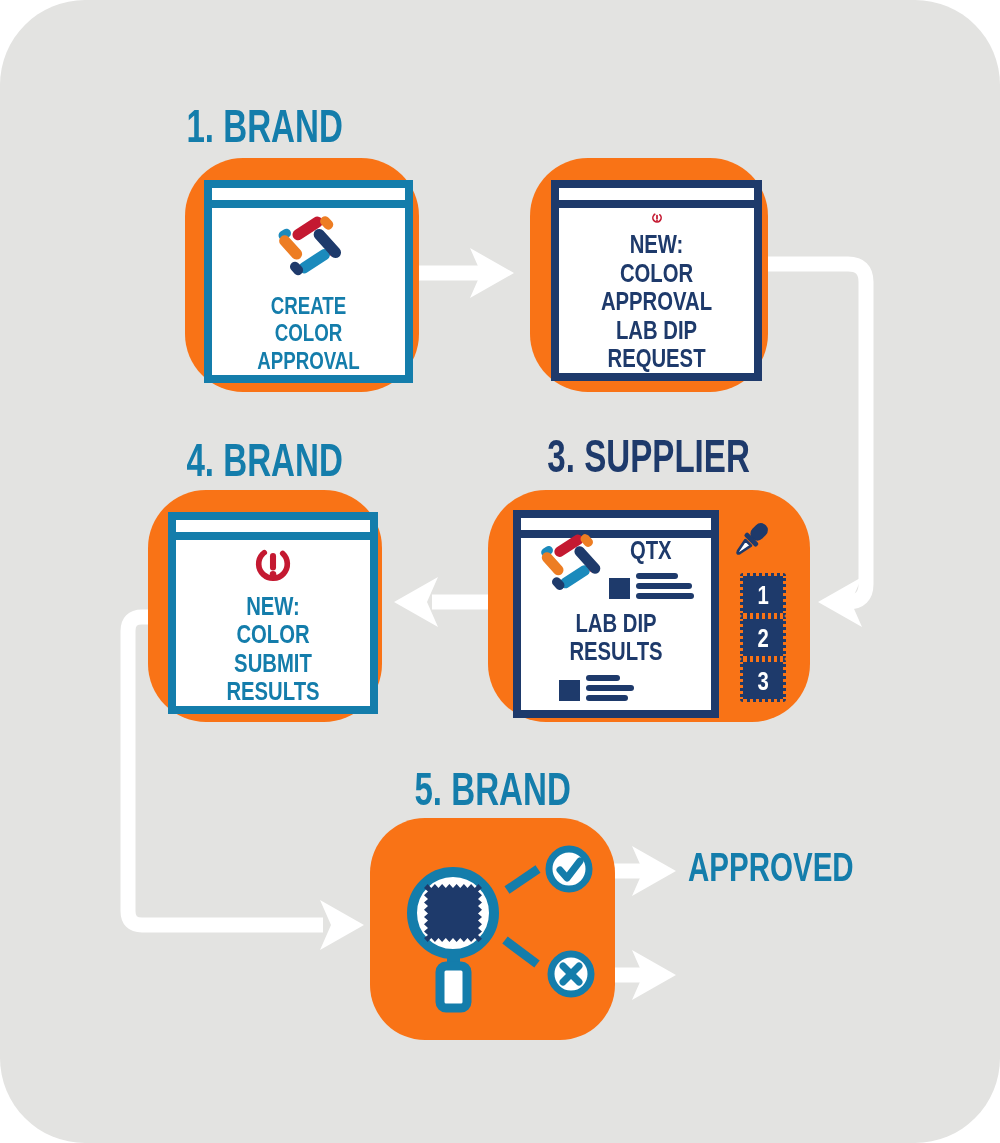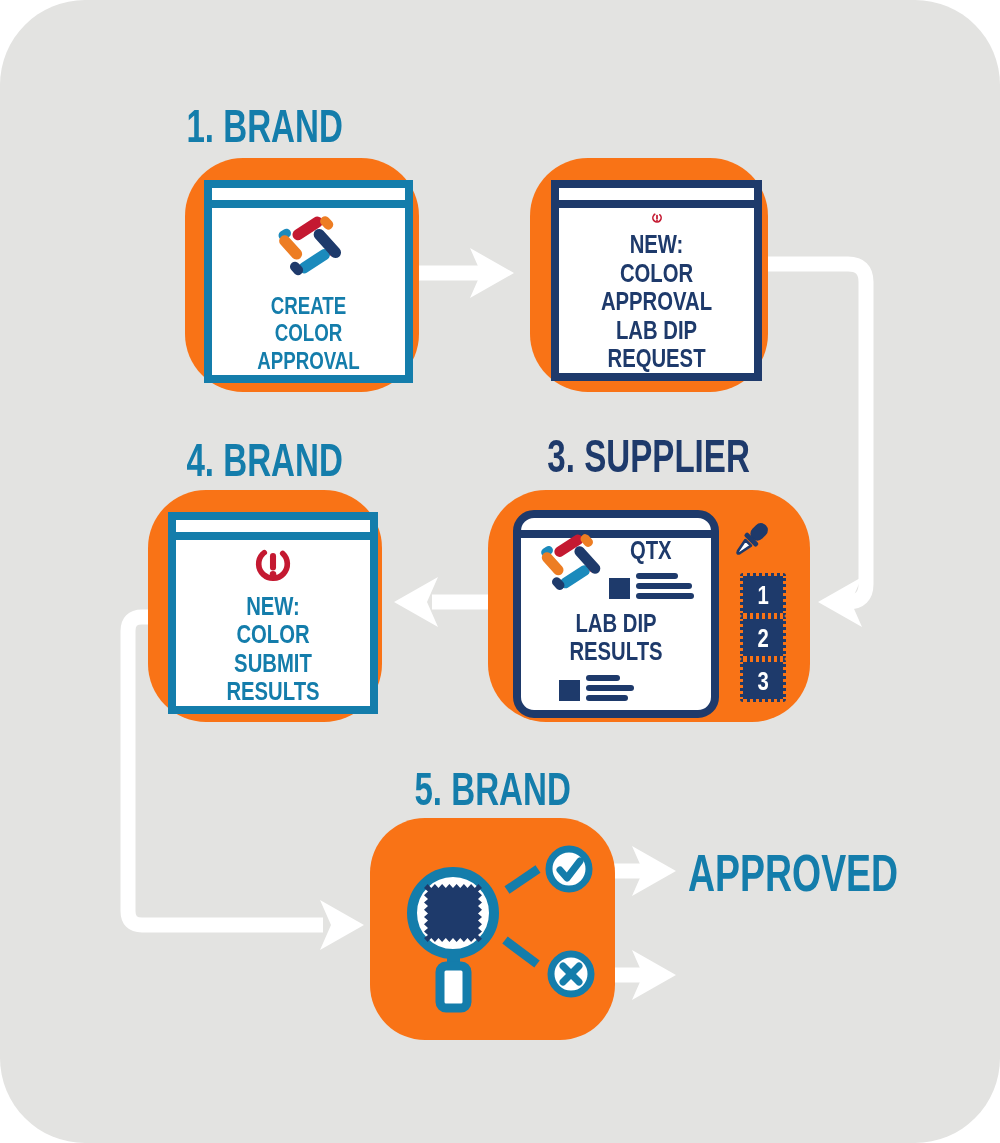--- a/index.html
+++ b/index.html
@@ -29,21 +29,21 @@
   .t-md{font-size:26px;line-height:1.1;}
 
   .docrow{display:flex;align-items:flex-end;}
   .docsq{width:21px;height:21px;background:#1e3a6b;}
   .docbars{display:flex;flex-direction:column;justify-content:flex-end;gap:4px;margin-left:6px;}
   .docbars div{height:6px;background:#1e3a6b;border-radius:3px;}
 
   .stamp{position:absolute;width:40px;height:37px;border:3px dotted #1e3a6b;background:#1e3a6b;background-clip:padding-box;border-radius:3px;display:flex;align-items:center;justify-content:center;}
   .stamp span{color:#ffffff;font-weight:700;font-size:26px;line-height:1;display:inline-block;transform:scaleX(0.78);}
 
-  .outcome{position:absolute;font-weight:700;font-size:52px;line-height:1;color:#147dab;}
+  .outcome{position:absolute;font-weight:700;font-size:41px;line-height:1;color:#147dab;}
 </style>
 </head>
 <body>
 
 <div id="canvas">
 
   <svg class="connectors" width="1000" height="1143" viewBox="0 0 1000 1143">
     <g>
       <path class="connector" d="M388 273 H482"></path>
       <polygon class="arrowhead" points="470,248 514,273 470,298 481,273"></polygon>
@@ -107,21 +107,21 @@
         <div class="card-text t-md navy" style="margin-top:6px;">
           <div>NEW:</div>
           <div>COLOR APPROVAL</div>
           <div>LAB DIP REQUEST</div>
         </div>
       </div>
     </div>
   </div>
 
   <div class="card" style="left:488px;top:490px;width:322px;height:232px;">
-    <div class="win win-navy" style="left:25px;top:20px;width:190px;height:192px;border-radius:21px;">
+    <div class="win win-navy" style="left:25px;top:20px;width:190px;height:192px;">
       <div class="win-inner">
         <div style="display:flex;align-items:flex-start;margin-top:16px;">
           <svg width="62" height="62" viewBox="0 0 100 100">
             <rect x="22" y="10.5" width="52" height="17" rx="8.5" fill="#c41931" transform="rotate(-33 48 19)"></rect>
             <rect x="31" y="60.5" width="54" height="17" rx="8.5" fill="#1b8abc" transform="rotate(-33 58 69)"></rect>
             <rect x="3" y="21" width="20" height="14" rx="7" fill="#1b8abc" transform="rotate(-33 13 28)"></rect>
             <rect x="80" y="48" width="16" height="13" rx="6.5" fill="#c41931" transform="rotate(-33 88 54.5)"></rect>
             <rect x="51" y="33.5" width="54" height="17" rx="8.5" fill="#1e3a6b" transform="rotate(48 78 42)"></rect>
             <rect x="0" y="39.5" width="44" height="17" rx="8.5" fill="#ed7d23" transform="rotate(48 22 48)"></rect>
             <rect x="20" y="72.5" width="22" height="15" rx="7" fill="#1e3a6b" transform="rotate(48 31 80)"></rect>

